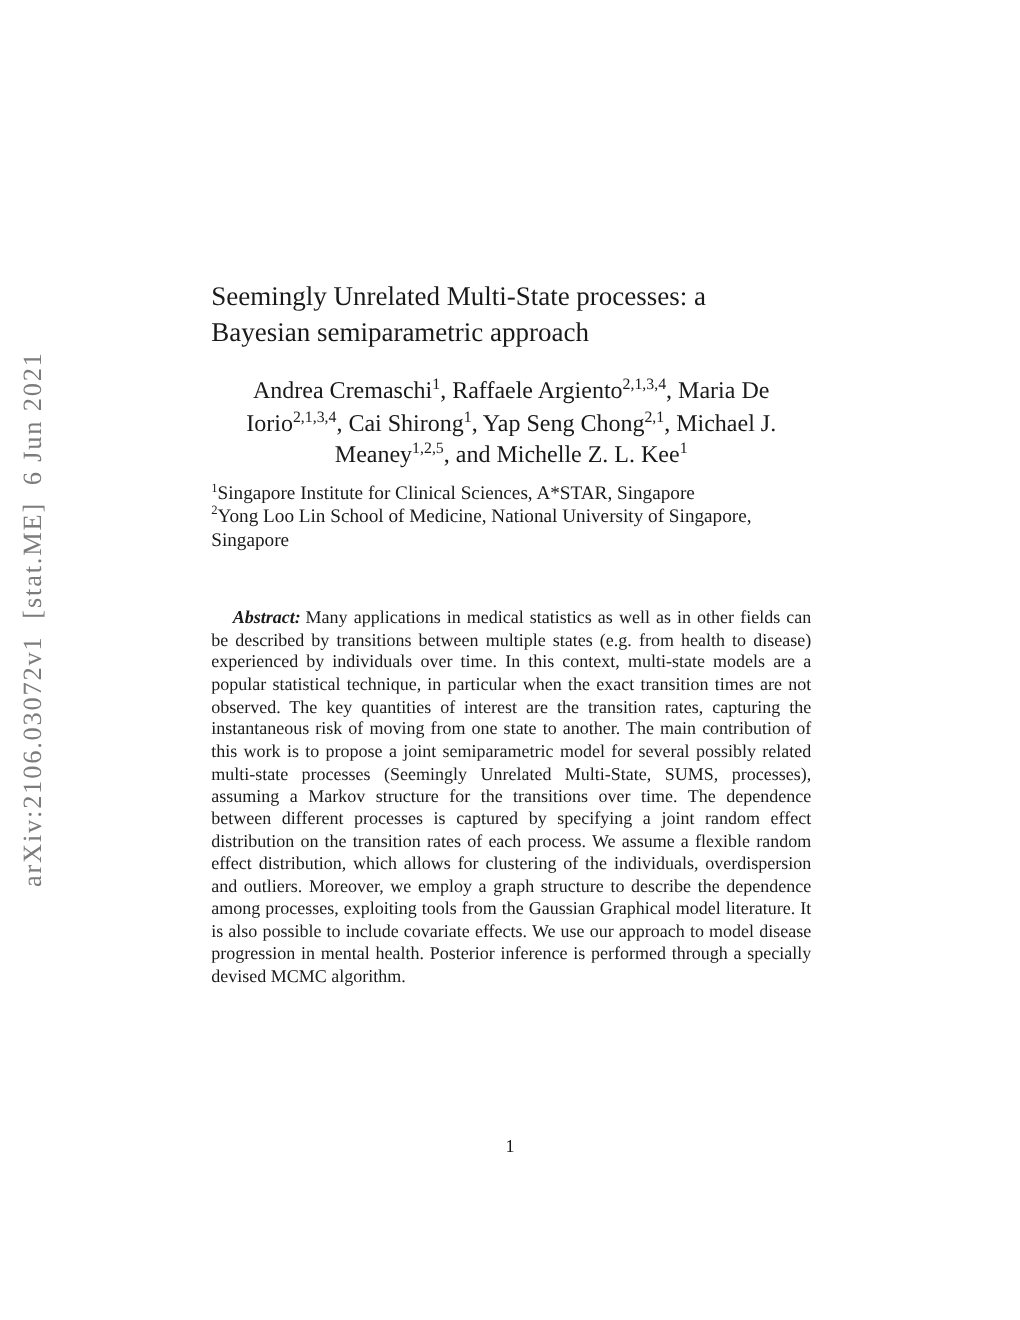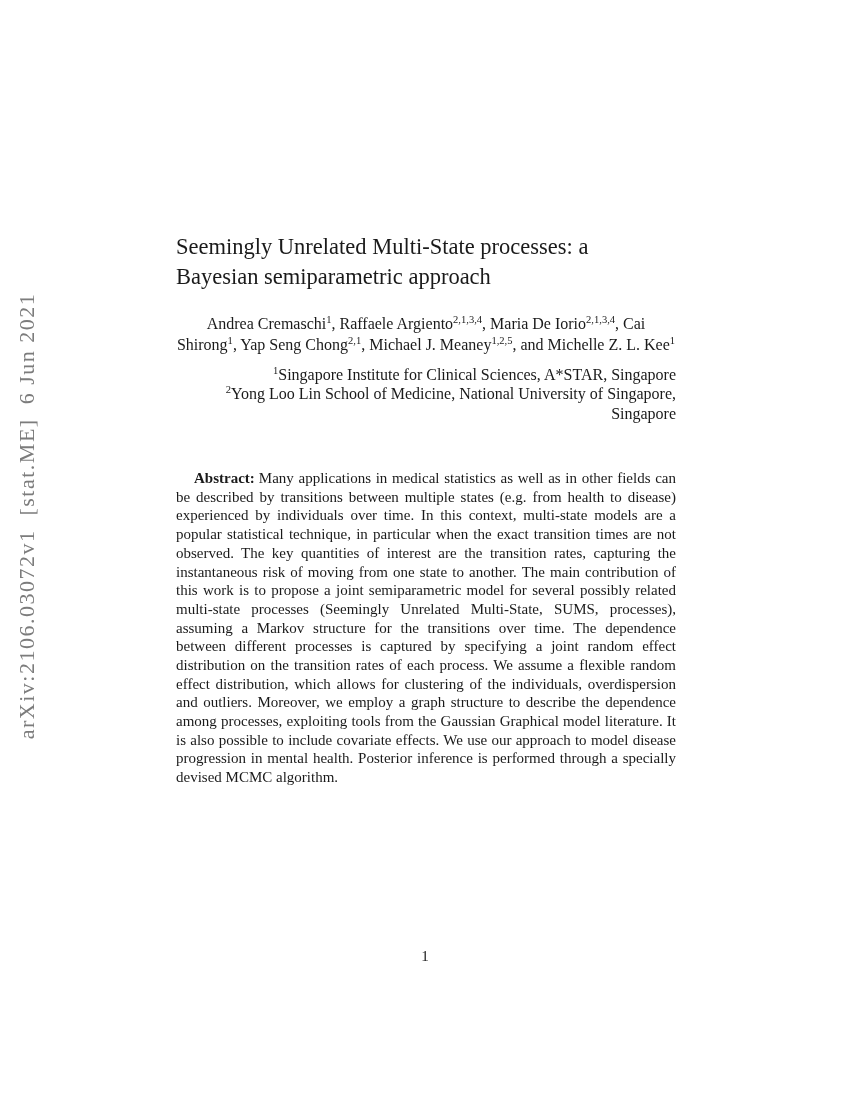--- a/index.html
+++ b/index.html
@@ -49,32 +49,32 @@
   .title {
     margin: 0 auto;
     width: 500px;
     font-size: 22.5px;
     font-weight: normal;
     line-height: 1.32;
     text-align: left;
   }
   .authors {
     margin: 22px 0 0 0;
-    font-size: 16px;
+    font-size: 20px;
     line-height: 1.32;
     text-align: center;
   }
   .affiliations {
     margin-top: 9px;
   }
   .affiliation {
     margin: 0;
     font-size: 16px;
     line-height: 1.22;
-    text-align: right;
+    text-align: left;
   }
   sup {
     font-size: 66%;
     line-height: 0;
   }
   .abstract {
     margin: 46px 0 0 0;
     font-size: 15px;
     line-height: 1.245;
     text-align: justify;
@@ -83,20 +83,21 @@
   .keywords {
     margin: 0;
     font-size: 15px;
     line-height: 1.245;
     text-align: justify;
     text-indent: 18px;
   }
   .bold-label {
     font-weight: bold;
     margin-right: 4px;
+    font-style: italic;
   }
   .page-number {
     position: absolute;
     top: 948px;
     left: 0;
     width: 850px;
     text-align: center;
     font-size: 15px;
     color: #1a1a1a;
   }

